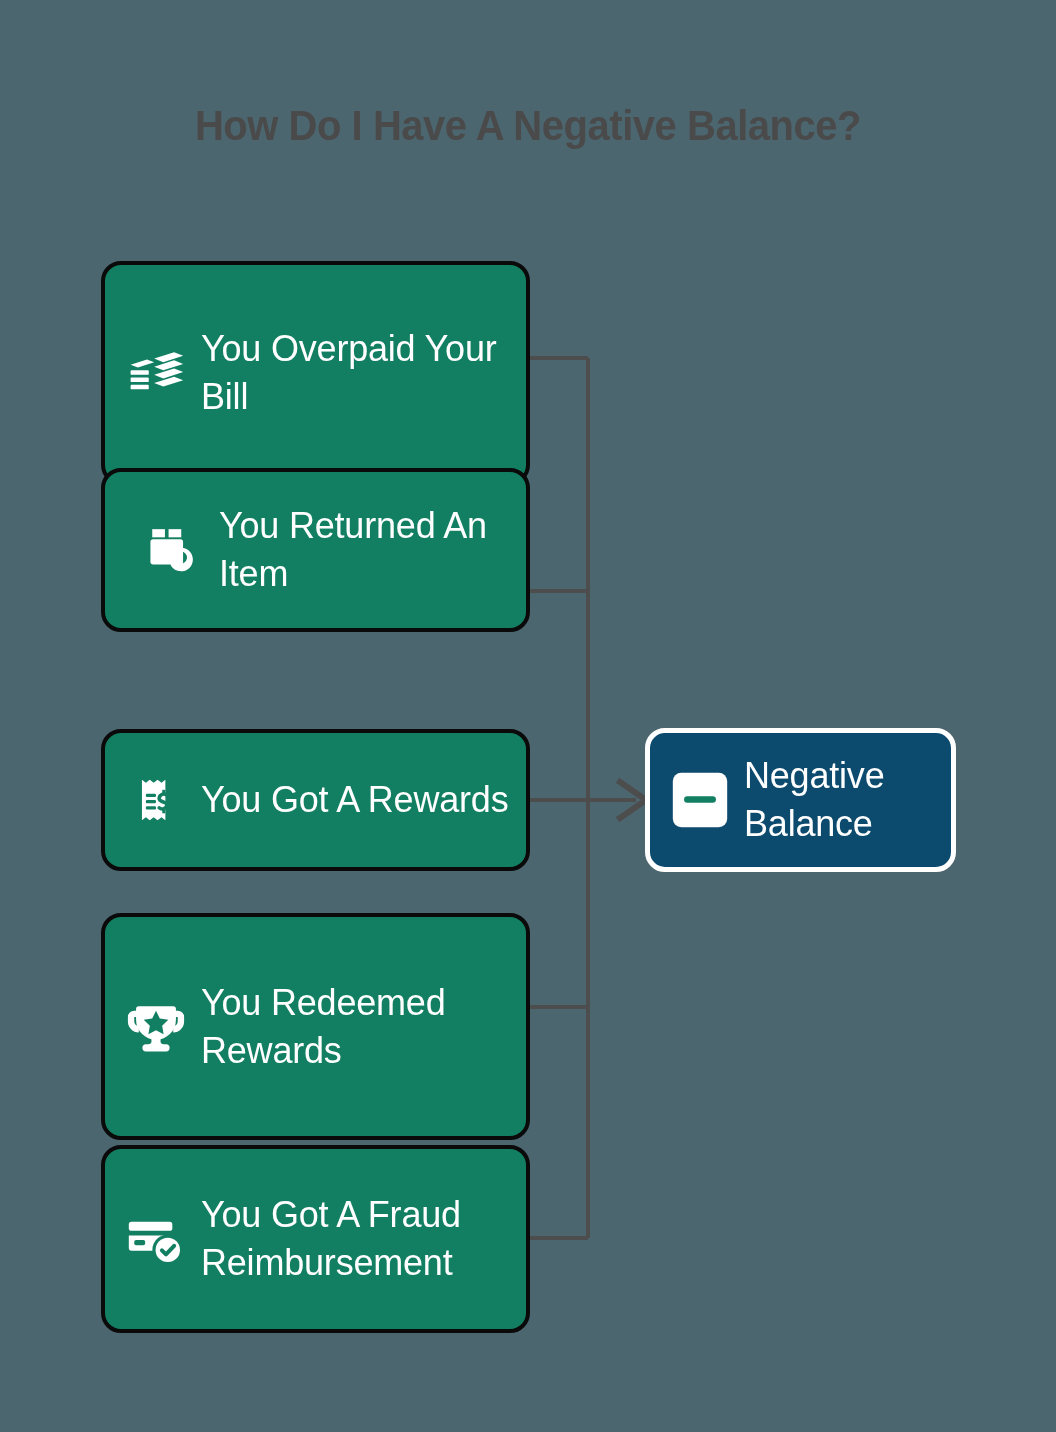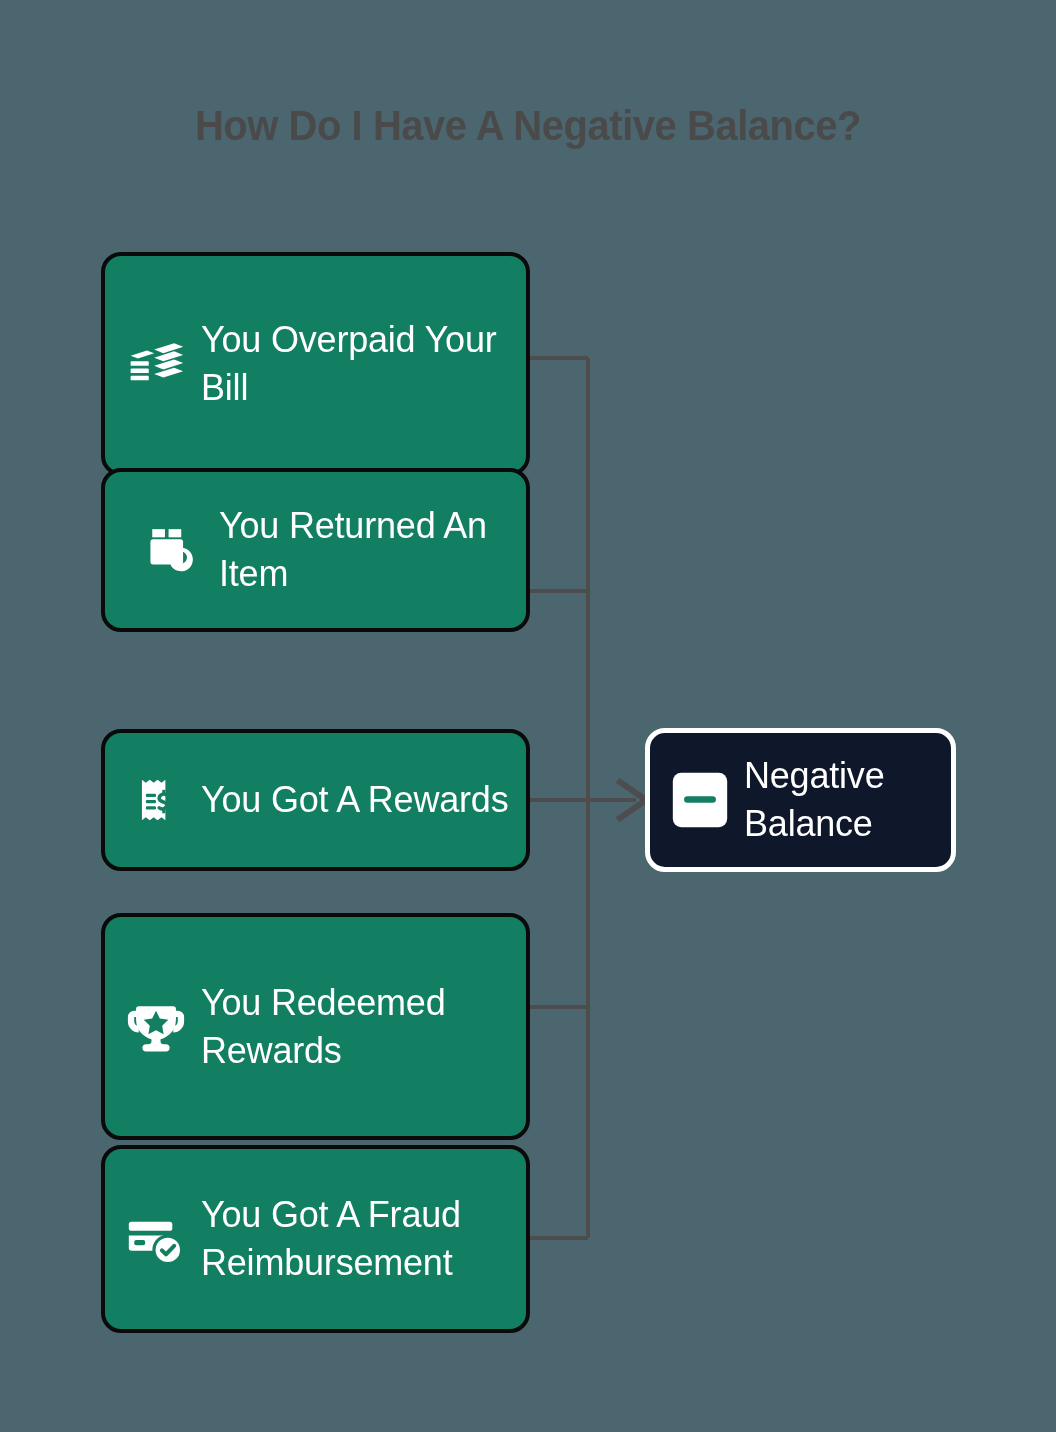--- a/index.html
+++ b/index.html
@@ -76,35 +76,35 @@
     flex: 1 1 auto;
     color: #ffffff;
     font-family: "Liberation Sans", sans-serif;
     font-size: 36px;
     line-height: 48px;
     font-weight: normal;
     letter-spacing: -0.2px;
   }
 
   
-  #box-overpaid      { top: 252px;  height: 224px; }
+  #box-overpaid      { top: 261px;  height: 224px; }
   #box-returned      { top: 468px;  height: 164px; padding-left: 40px; }
   #box-refund        { top: 729px;  height: 142px; }
   #box-rewards       { top: 913px;  height: 227px; }
   #box-fraud         { top: 1145px; height: 188px; }
 
   
   #box-result {
     position: absolute;
     left: 645px;
     top: 728px;
     width: 311px;
     height: 144px;
     box-sizing: border-box;
-    background: #0f172a;
+    background: #0c4a6e;
     border: 5px solid #ffffff;
     border-radius: 20px;
     display: flex;
     flex-direction: row;
     align-items: center;
     padding: 0 10px 0 20px;
   }
   #box-result .cause-icon { width: 60px; height: 60px; margin-right: 14px; }
   #box-result .cause-label { font-size: 36px; line-height: 48px; }
 </style>

